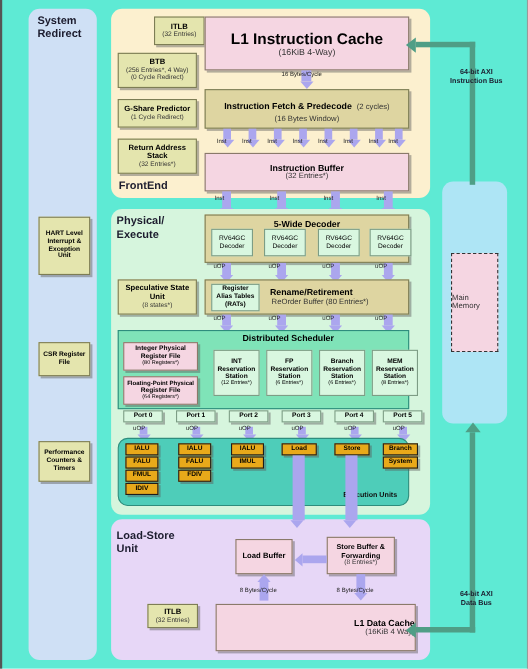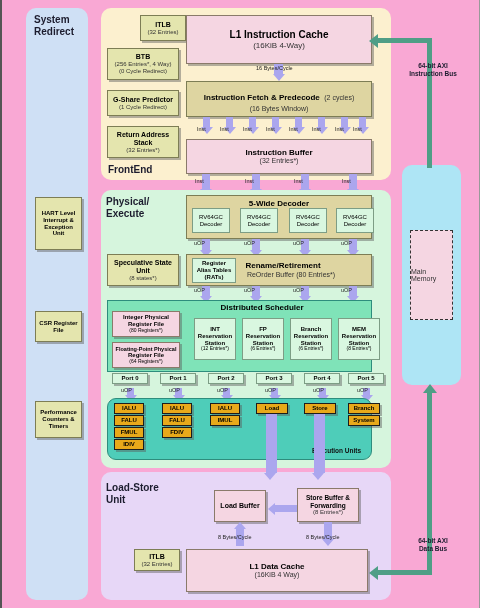--- a/index.html
+++ b/index.html
@@ -1,17 +1,17 @@
 <!DOCTYPE html>
 <html><head>
 <meta charset="utf-8">
 <style>
   html,body{margin:0;padding:0;background:#ffffff;}
   body{font-family:"Liberation Sans",sans-serif;}
-  #root{position:relative;width:480px;height:608px;overflow:hidden;background:#f9a8d4;
+  #root{position:relative;width:480px;height:608px;overflow:hidden;background:#5eead4;
         border-left:2px solid #555;border-right:1px solid #999;box-sizing:border-box;}
   .abs{position:absolute;box-sizing:border-box;}
   
   .panel{border-radius:10px;}
   .p-sys{background:#cfe0f5;}
   .p-front{background:#fcf0cf;}
   .p-back{background:#d6f5dd;}
   .p-lsu{background:#e7d7f7;}
   .p-mem{background:#aee5f5;}
   
@@ -21,21 +21,21 @@
   .khaki2{background:#ded5a1;border:1px solid #7d7d55;}
   .pink{background:#f5d6e2;border:1px solid #8a7a6a;}
   .mint{background:#d9f7e0;border:1px solid #7d9d85;}
   .teal{background:#4ecdb9;border:1px solid #2e8d7d;border-radius:9px;}
   .amber{background:#e8a91a;border:1px solid #1d1d1d;}
   .t-b{font-weight:bold;}
   .shadow{box-shadow:2px 2px 0 rgba(90,90,90,.45);}
   
   .f5{font-size:5px;} .f55{font-size:5.5px;} .f6{font-size:6px;}
   .f65{font-size:6.5px;} .f7{font-size:7px;}
-  .f8{font-size:8px;} .f9{font-size:10px;}
+  .f8{font-size:8px;} .f9{font-size:14px;}
   .sub{color:#333;}
   .plabel{font-weight:bold;font-size:10px;color:#1c1c2e;line-height:1.15;}
   
   .ar{background:#aba6ee;position:absolute;}
   .arhead{position:absolute;width:0;height:0;}
   .hdown{border-left:6px solid transparent;border-right:6px solid transparent;border-top:7px solid #aba6ee;}
   .hup{border-left:6px solid transparent;border-right:6px solid transparent;border-bottom:7px solid #aba6ee;}
   .hleft{border-top:6px solid transparent;border-bottom:6px solid transparent;border-right:7px solid #aba6ee;}
   .arlbl{position:absolute;font-size:5.5px;color:#222;white-space:nowrap;}
   
@@ -367,21 +367,21 @@
 
   <div class="ar" style="left:322px;top:522px;width:8px;height:17px;"></div>
   <div class="arhead hdown" style="left:320px;top:539px;"></div>
   <div class="arlbl" style="left:304px;top:534px;">8 Bytes/Cycle</div>
 
   <div class="abs box khaki shadow" style="left:132px;top:549px;width:46px;height:22px;">
     <div class="f7 t-b">ITLB</div>
     <div class="f6 sub">(32 Entries)</div>
   </div>
 
-  <div class="abs box pink shadow" style="left:184px;top:549px;width:182px;height:43px;">
+  <div class="abs box pink shadow" style="left:194px;top:549px;width:182px;height:43px;align-items:flex-end;">
     <div class="f8 t-b">L1 Data Cache</div>
     <div class="f7 sub">(16KiB 4 Way)</div>
   </div>
 
   <div class="abs panel p-mem" style="left:400px;top:165px;width:59px;height:220px;"></div>
   <div class="abs memdash" style="left:408px;top:230px;width:43px;height:90px;">
     <div class="f7" style="color:#333;">Main Memory</div>
   </div>
 
   <div class="bus" style="left:425px;top:38px;width:5px;height:130px;"></div>

